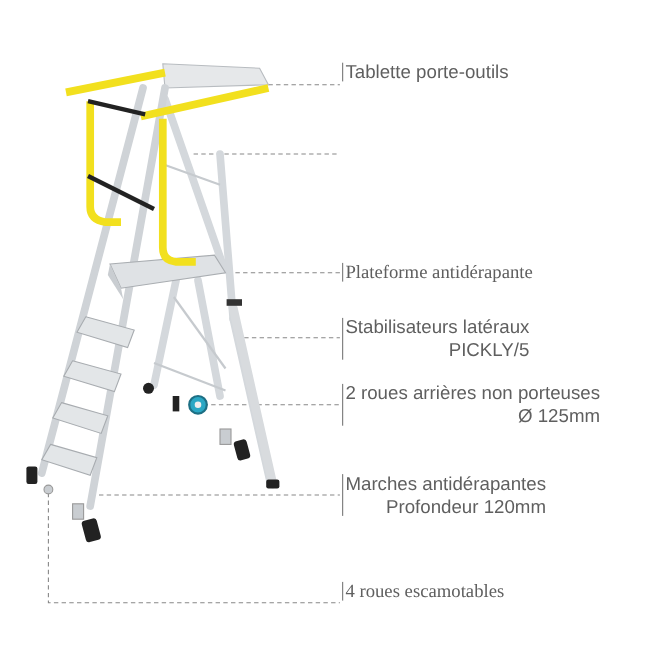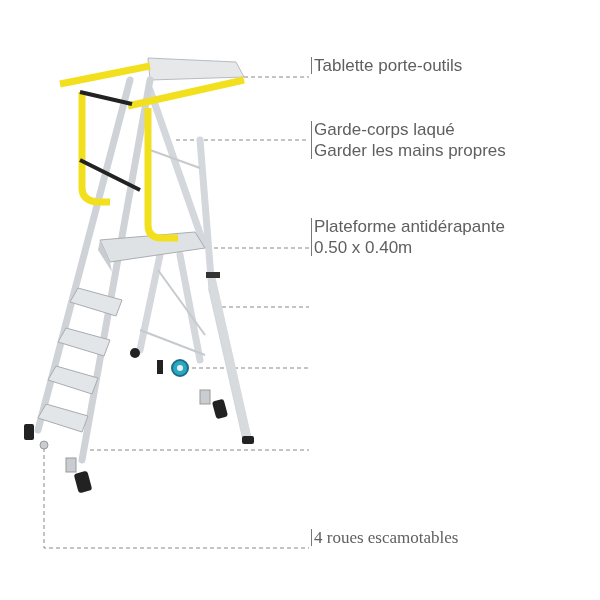--- a/index.html
+++ b/index.html
@@ -2,21 +2,21 @@
 <html><head>
 <meta charset="utf-8">
 <style>
   html, body { margin:0; padding:0; background:#ffffff; }
   body { width:600px; height:600px; position:relative; overflow:hidden;
          font-family:"Liberation Sans", "DejaVu Sans", sans-serif; }
   #stage { position:absolute; left:0; top:0; width:600px; height:600px; }
   .label { position:absolute; left:311px; color:#5f5f5f; font-size:17px; line-height:21px;
            padding-left:3px; white-space:nowrap; }
   .label::before { content:""; position:absolute; left:0; top:2px; bottom:2px; width:1px; background:#777; }
-  .label .l1, .label .l2 { display:block; }
+  .label .l1, .label .l2 { display:block;text-align:right; }
   svg { position:absolute; left:0; top:0; }
 </style>
 </head>
 <body>
 
 <div id="stage">
 
   <svg width="600" height="600" viewBox="0 0 600 600">
 
     <g stroke="#888" stroke-width="1" stroke-dasharray="4,3" fill="none">
@@ -90,24 +90,31 @@
     <g fill="#c9cdd1" stroke="#999" stroke-width="1">
       <circle cx="44" cy="445" r="4"></circle>
       <rect x="66" y="458" width="10" height="14"></rect>
       <rect x="200" y="390" width="10" height="14"></rect>
     </g>
   </svg>
 
   <div class="label" style="top:55px;">
     <span class="l1">Tablette porte-outils</span>
   </div>
-  <div class="label" style="top:119px;">
-    <span class="l1">Garde-corps laqué</span>
-    <span class="l2">Garder les mains propres</span>
+  <div class="label" style="top:237px;font-family:Liberation Serif, serif;">
+    <span class="l1">Plateforme antidérapante</span>
   </div>
-  <div class="label" style="top:216px;">
-    <span class="l1">Plateforme antidérapante</span>
-    <span class="l2">0.50 x 0.40m</span>
+  <div class="label" style="top:287px;">
+    <span class="l1">Stabilisateurs latéraux</span>
+    <span class="l2">PICKLY/5</span>
+  </div>
+  <div class="label" style="top:347px;">
+    <span class="l1">2 roues arrières non porteuses</span>
+    <span class="l2">Ø 125mm</span>
+  </div>
+  <div class="label" style="top:429px;">
+    <span class="l1">Marches antidérapantes</span>
+    <span class="l2">Profondeur 120mm</span>
   </div>
   <div class="label" style="top:527px;font-family:Liberation Serif, serif;">
     <span class="l1">4 roues escamotables</span>
   </div>
 </div>
 
 </body></html>

